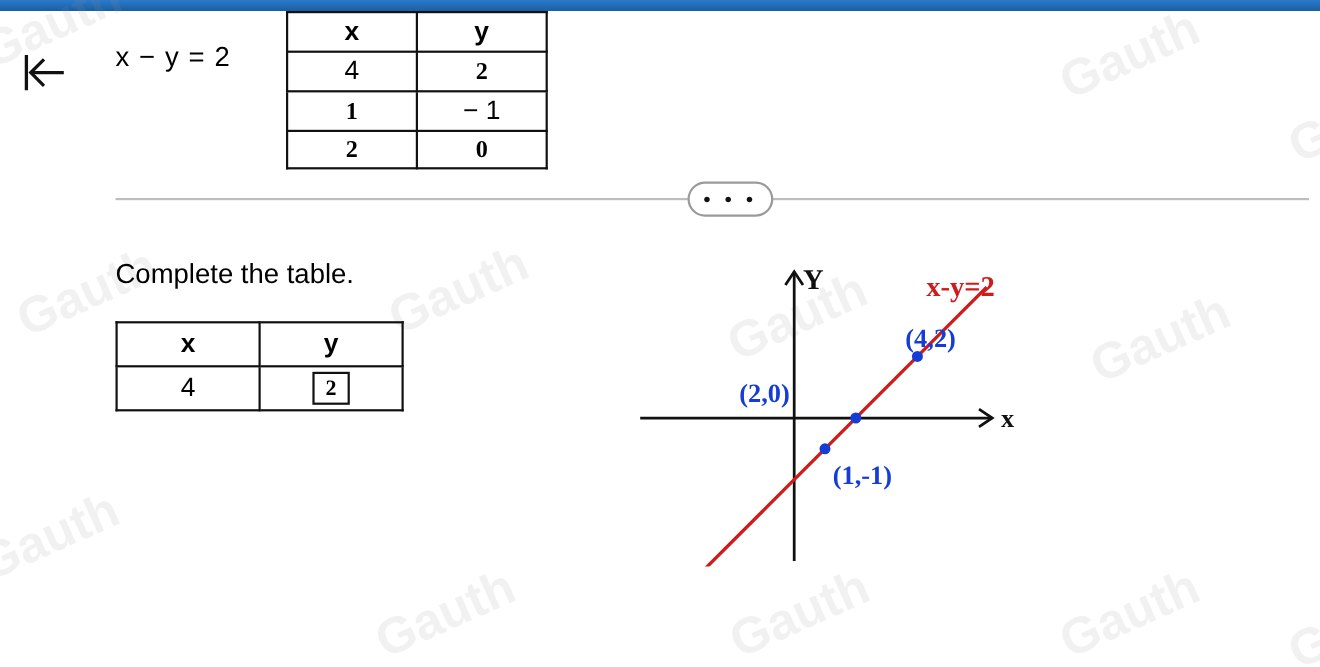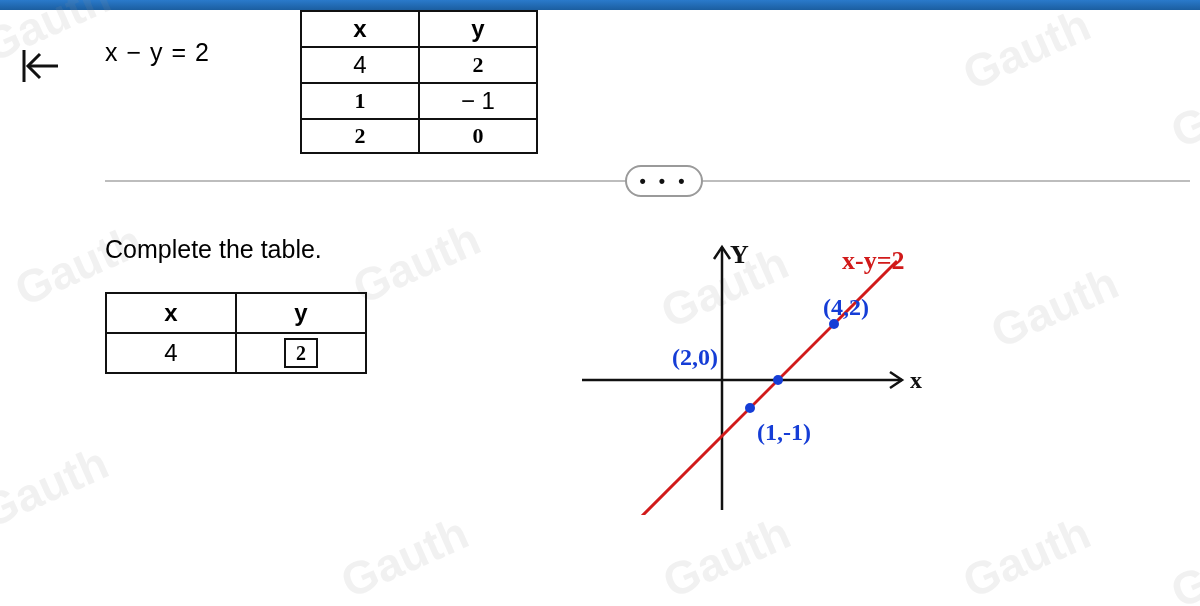--- a/index.html
+++ b/index.html
@@ -39,21 +39,21 @@
     }
     .prompt {
       font-size: 26px;
       padding-top: 18px;
       padding-bottom: 10px;
       letter-spacing: 0.2px;
     }
     .upper-row {
       display: flex;
       align-items: flex-start;
-      gap: 90px;
+      gap: 50px;
       padding-bottom: 26px;
     }
     .equation {
       font-family: Arial, sans-serif;
       font-size: 25px;
       padding-top: 28px;
       letter-spacing: 1px;
       white-space: nowrap;
     }
     table.xy {

